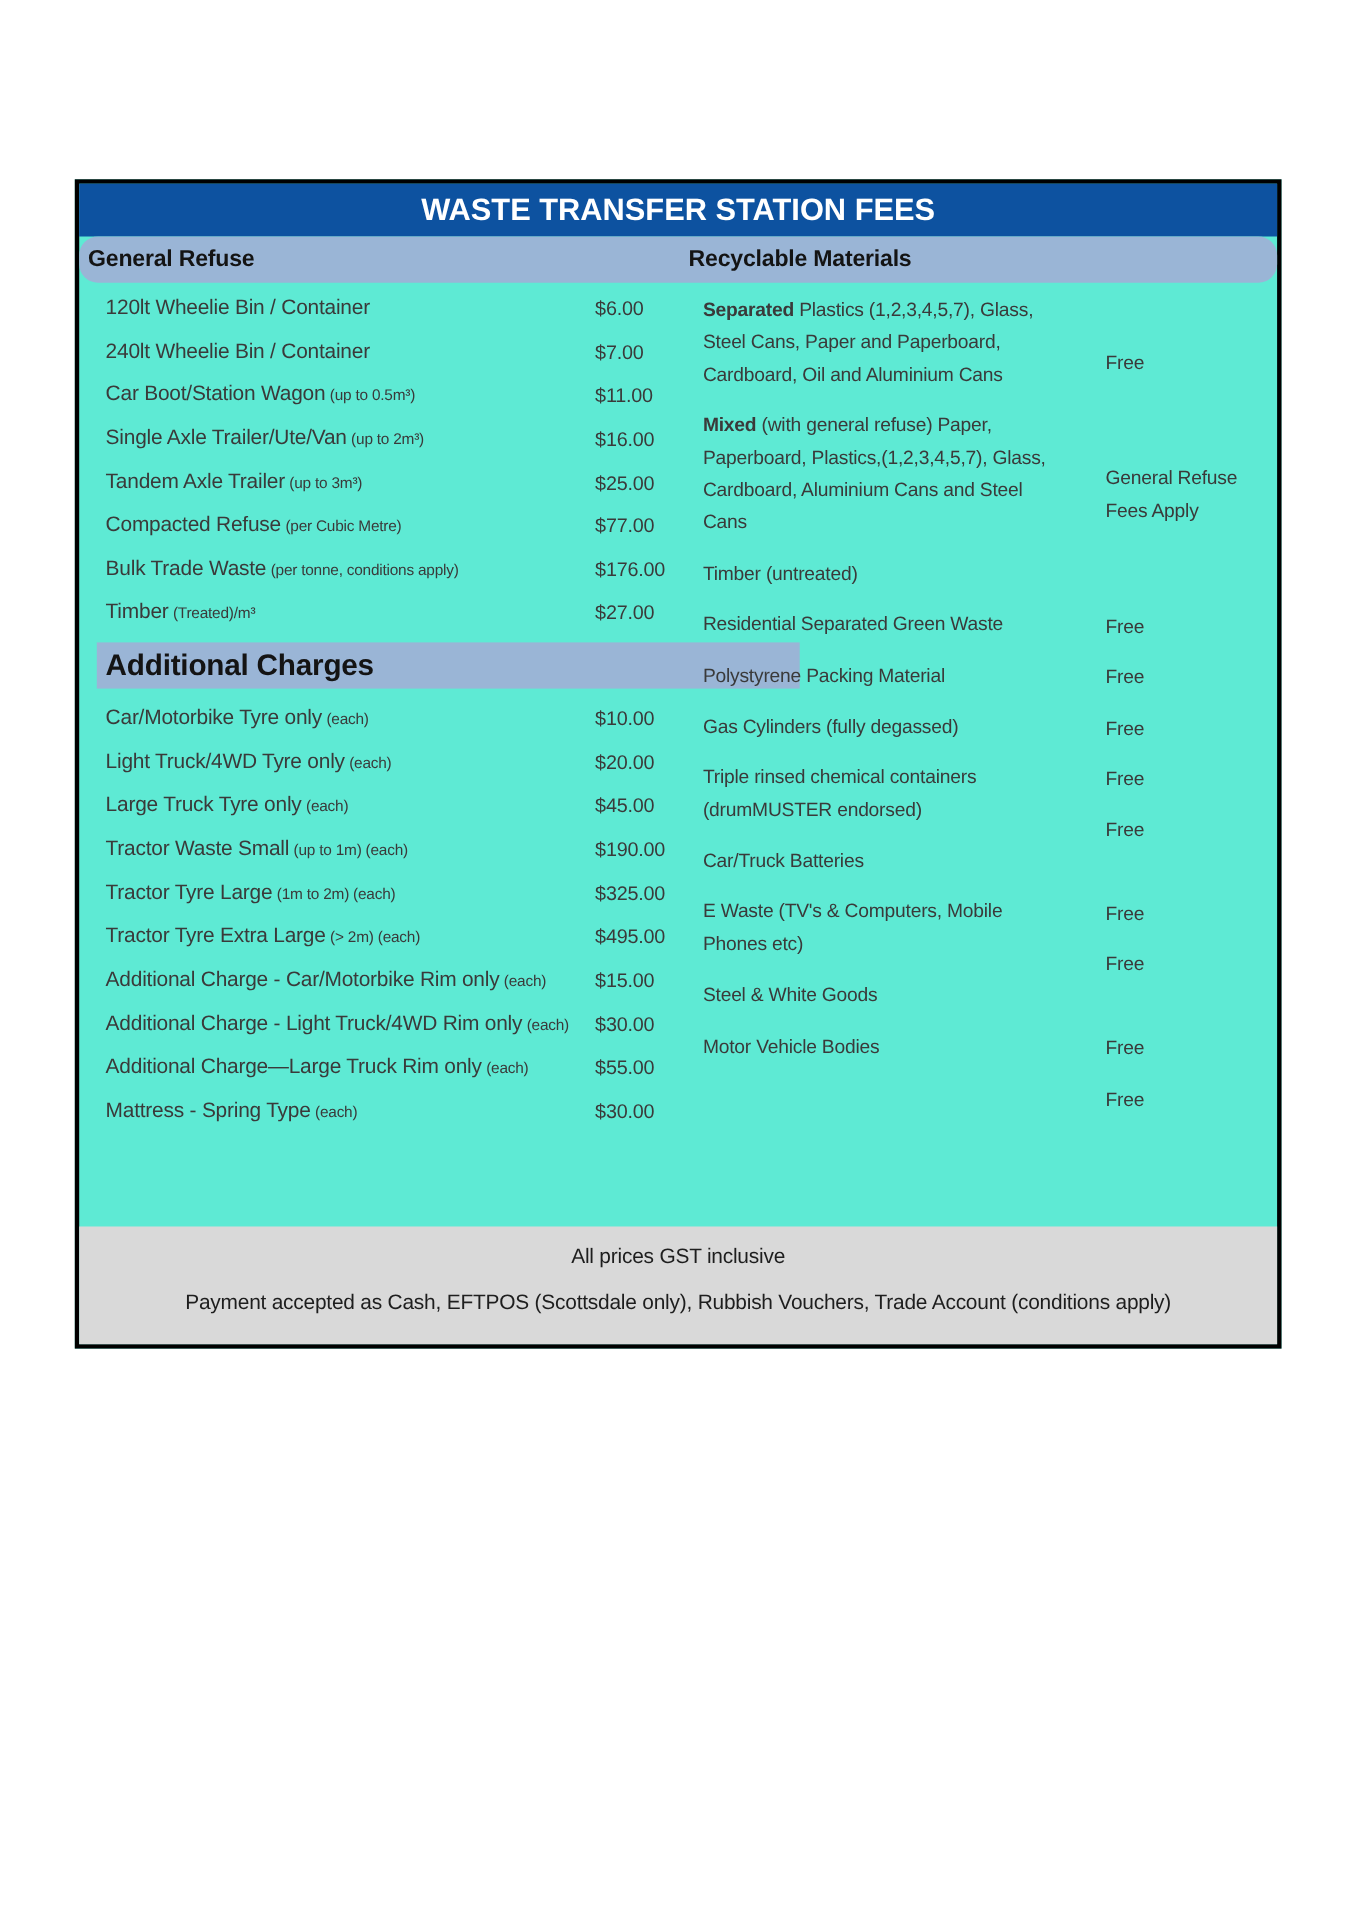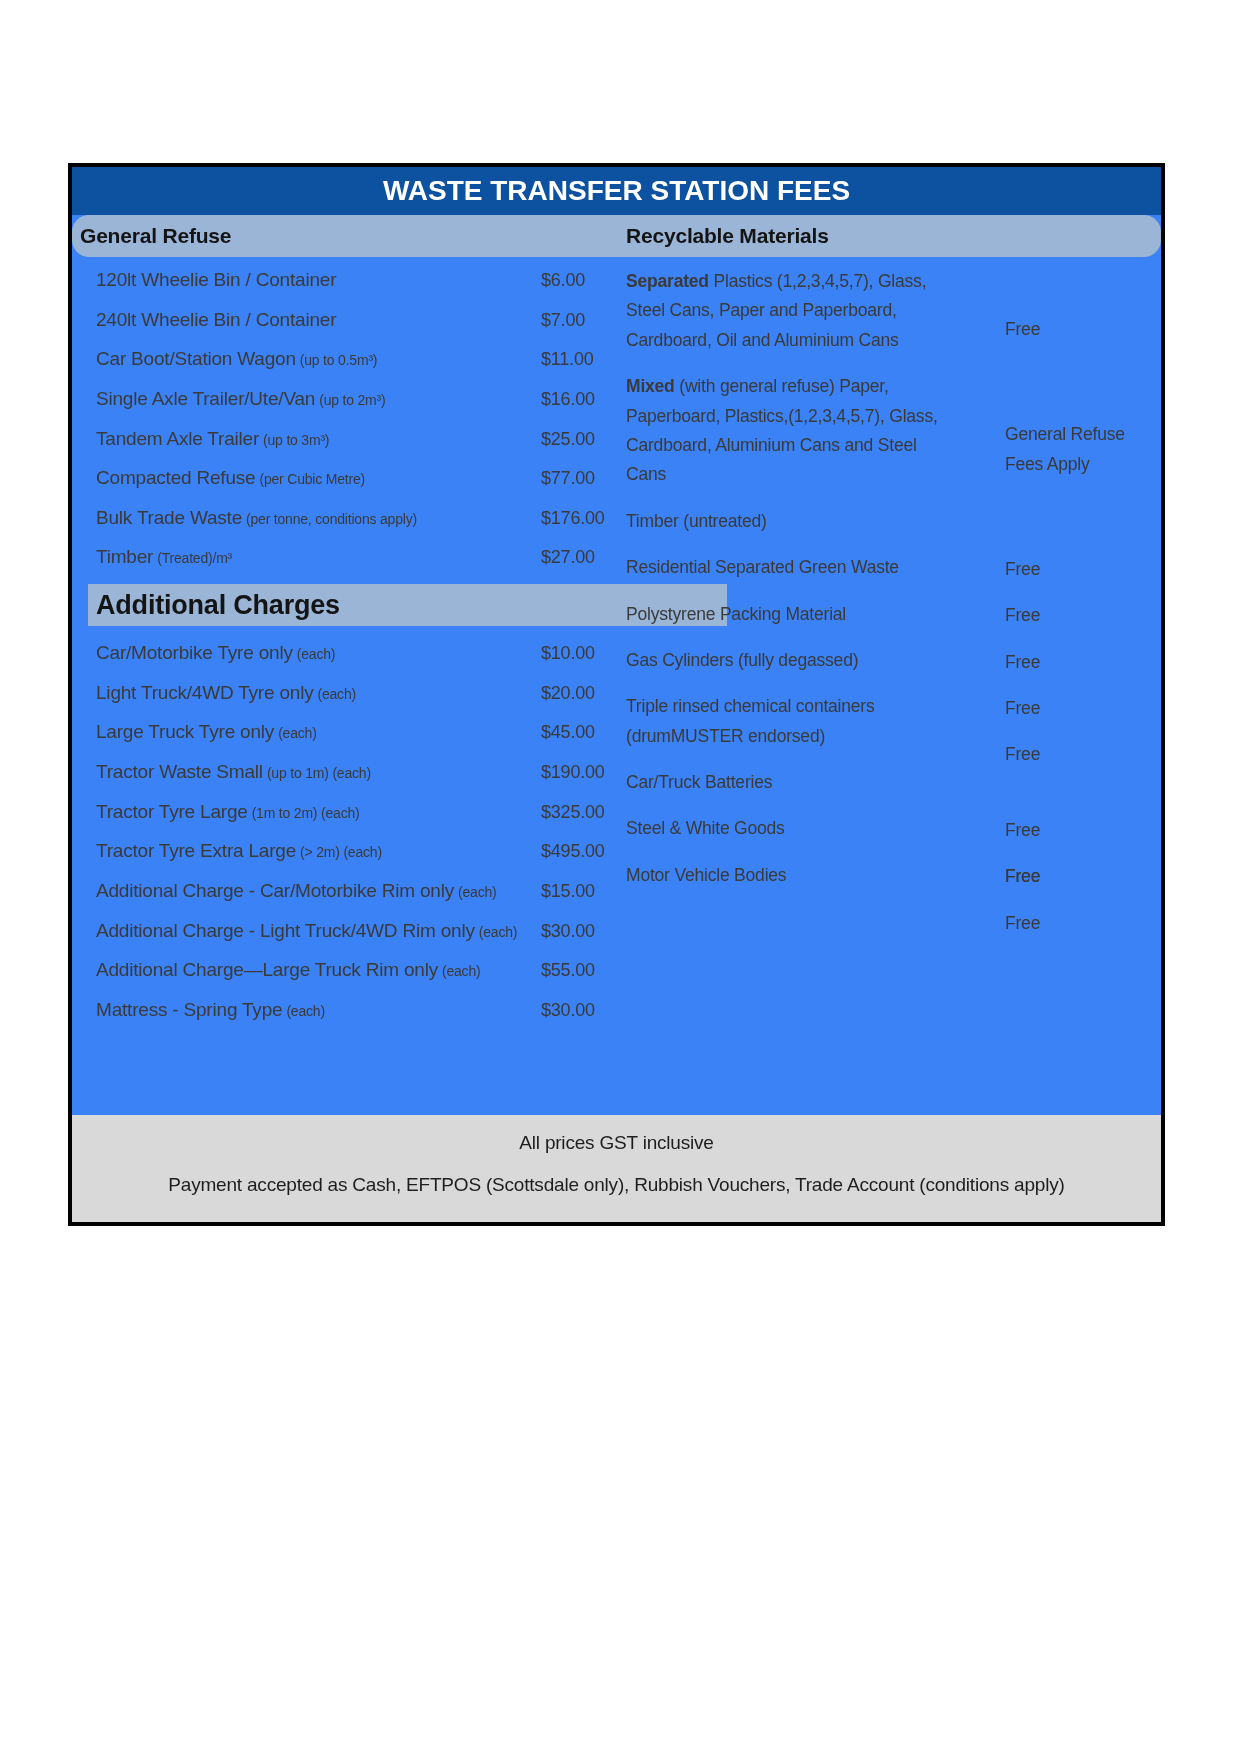--- a/index.html
+++ b/index.html
@@ -3,21 +3,21 @@
 <meta charset="utf-8">
 <style>
   * { margin:0; padding:0; box-sizing:border-box; }
   html,body { background:#ffffff; }
   body {
     width:1240px; height:1754px; position:relative;
     font-family:"Liberation Sans","DejaVu Sans",sans-serif;
   }
   .fees-table {
     position:absolute; left:68px; top:163px; width:1097px;
-    border:4px solid #000; background:#3b82f6;
+    border:4px solid #000; background:#5eead4;
     letter-spacing:-0.2px; color:#3a3a3a;
   }
   .title-bar {
     height:48px; background:#0d52a0;
     display:flex; align-items:center; justify-content:center;
   }
   .page-title {
     color:#ffffff; font-weight:700; font-size:28px; letter-spacing:0;
   }
   .section-bar {
@@ -36,21 +36,21 @@
   }
   .lrow .name { flex:0 0 445px; padding-right:10px; }
   .lrow .price { font-size:18px; padding-top:1px; white-space:nowrap; }
   .note { font-size:14px; margin-left:4px; }
   .sub-band {
     margin:4px 0 14px -8px; width:639px; height:42px; background:#9ab5d6;
     display:flex; align-items:center; padding-left:8px;
     color:#141414; font-weight:700; font-size:27px;
   }
   .rrow { position:relative; margin-bottom:17px; font-size:17.5px; line-height:1.68; }
-  .rrow .name { width:316px; }
+  .rrow .name { width:316px;margin-left:13px; }
   .rrow .status { position:absolute; left:379px; top:0; width:150px;margin-top:48px; }
   .bold-prefix { font-weight:700; }
   .tbl-footer {
     height:107px; background:#d9d9d9; text-align:center;
     padding-top:17px; font-size:19px; color:#1e1e1e;
   }
   .footer-line1 { margin-bottom:20px; }
 </style>
 </head>
 <body>
@@ -207,20 +207,21 @@
             <div class="name"><span class="bold-prefix"></span><span>Triple rinsed chemical containers (drumMUSTER endorsed)</span></div>
             <div class="status">Free</div>
           </div>
 
           <div class="rrow">
             <div class="name"><span class="bold-prefix"></span><span>Car/Truck Batteries</span></div>
             <div class="status">Free</div>
           </div>
 
           <div class="rrow">
+            <div class="name"><span class="bold-prefix"></span><span>E Waste (TV's &amp; Computers, Mobile Phones etc)</span></div>
             <div class="status">Free</div>
           </div>
 
           <div class="rrow">
             <div class="name"><span class="bold-prefix"></span><span>Steel &amp; White Goods</span></div>
             <div class="status">Free</div>
           </div>
 
           <div class="rrow">
             <div class="name"><span class="bold-prefix"></span><span>Motor Vehicle Bodies</span></div>

